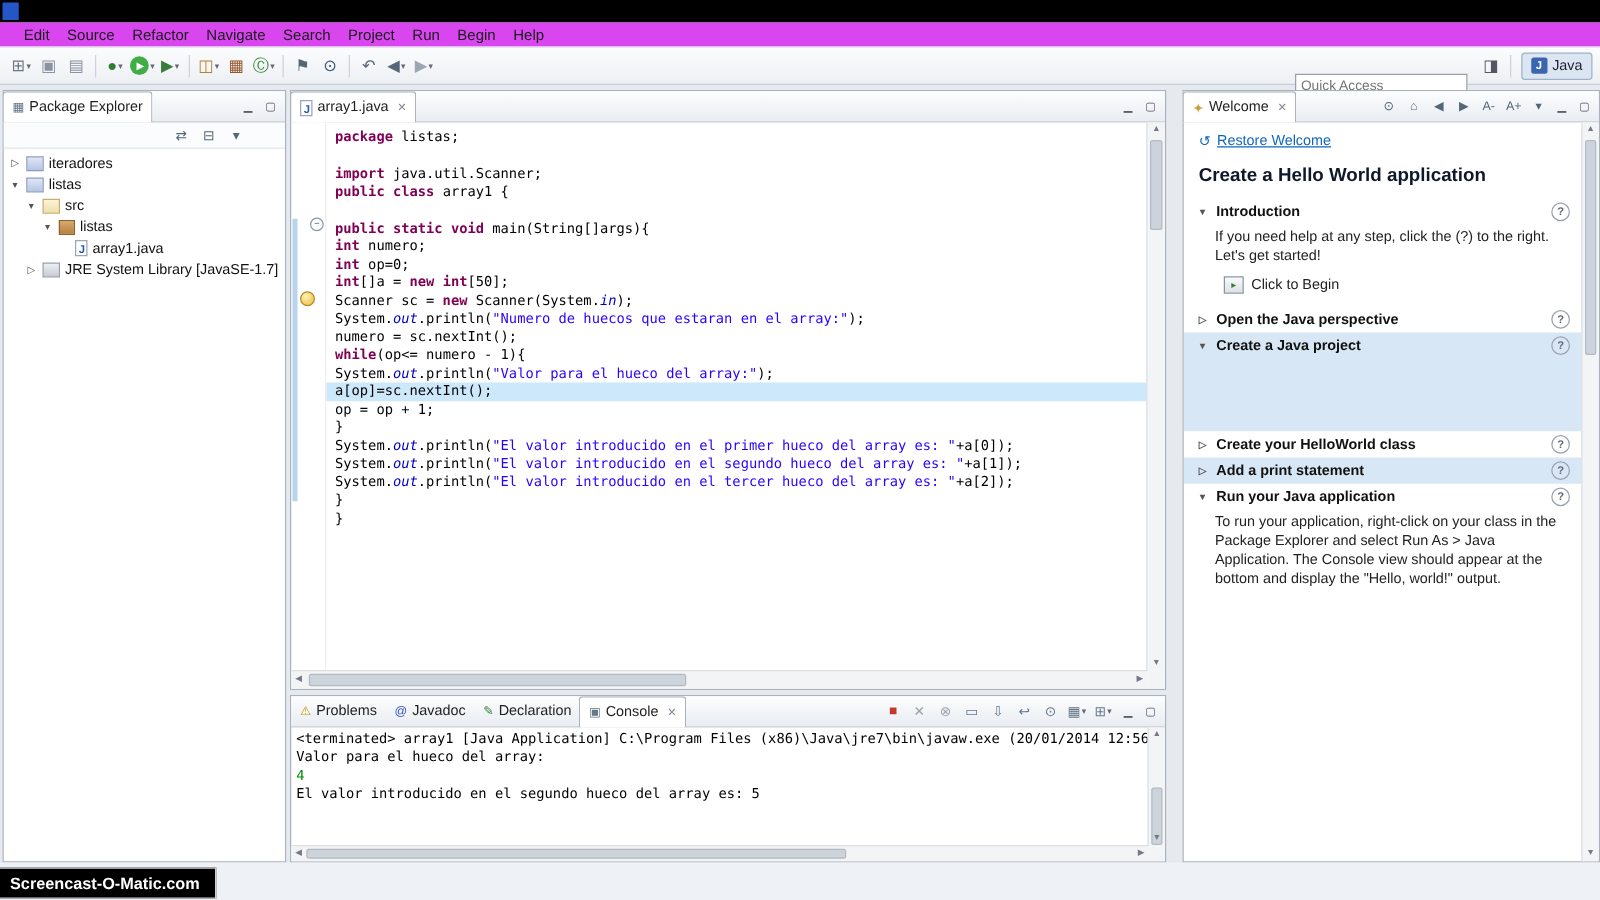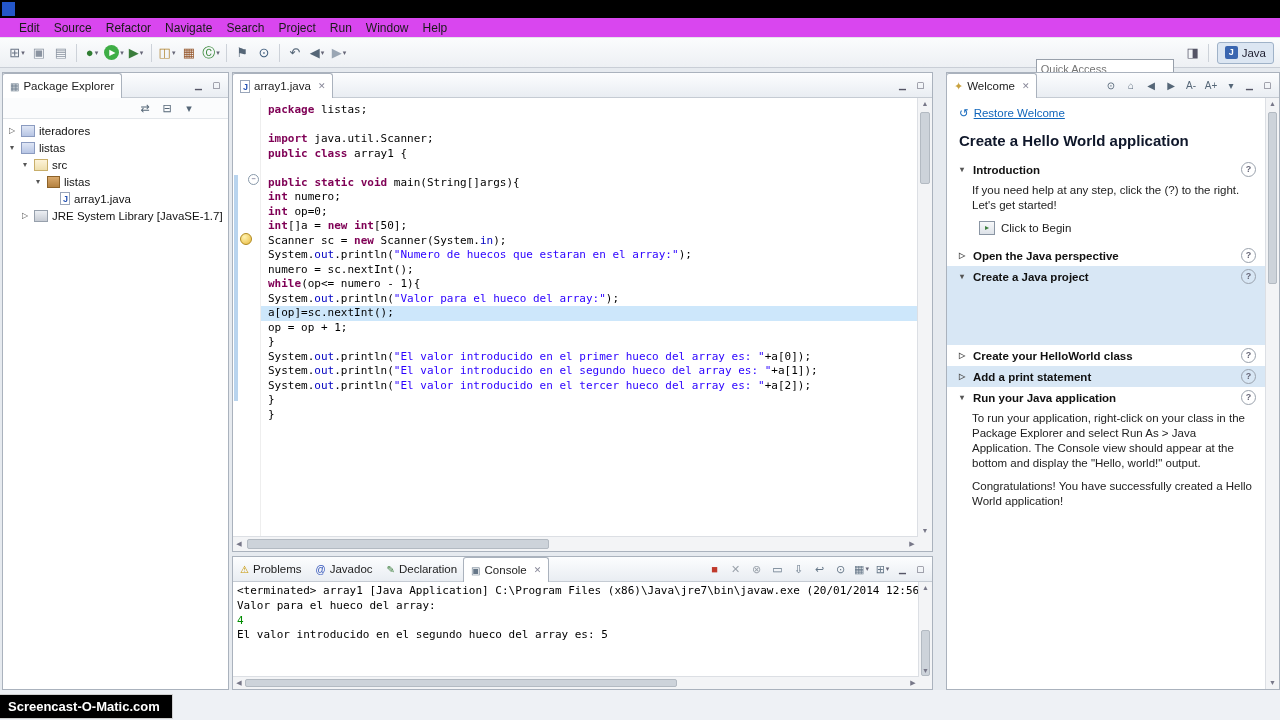--- a/index.html
+++ b/index.html
@@ -44,21 +44,21 @@
   .ic-library-icon{background:linear-gradient(#eceff3,#c7ccd4);border:1px solid #97a0ac;}
   .gutter{position:absolute;left:1px;top:25px;bottom:14px;width:26px;background:#fff;border-right:1px solid #eee;}
   .range{position:absolute;left:0;top:77px;width:4px;height:226px;background:#b9d4ee;}
   .bulb{position:absolute;left:6px;top:135px;width:10px;height:10px;border-radius:50%;background:radial-gradient(circle at 35% 30%,#fff3b0,#e9b93e);border:1px solid #b08a20;}
   .fold{position:absolute;right:1px;top:76px;width:9px;height:9px;border:1px solid #8899aa;border-radius:50%;font:7px/8px "DejaVu Sans Mono",monospace;color:#557;text-align:center;}
   .code{position:absolute;left:28px;top:25px;right:14px;bottom:14px;overflow:hidden;font:11px/14.5px "DejaVu Sans Mono",monospace;padding:5px 0 0 7px;white-space:pre;}
   .code-line{height:14.5px;}
   .code-line.hl{background:#cde7fb;margin-left:-7px;padding-left:7px;}
   .tk-k{color:#7f0055;font-weight:bold;}
   .tk-s{color:#2a00ff;}
-  .tk-f{color:#0000c0;}
+  .tk-f{color:#0000c0;font-style:italic;}
   .tk-p{color:#000;}
   .vsb{position:absolute;top:25px;bottom:14px;right:0;width:14px;background:#f3f4f6;border-left:1px solid #dcdfe4;}
   .vsb .arr{position:absolute;left:0;width:100%;height:12px;font-size:7px;color:#778;text-align:center;line-height:12px;}
   .arr.up{top:0;}.arr.dn{bottom:0;}
   .vsb .thumb{position:absolute;left:2px;right:2px;background:#cdd3da;border:1px solid #b3bac2;border-radius:2px;}
   .ed-thumb{top:14px;height:70px;}
   .hsb{position:absolute;left:0;right:14px;bottom:0;height:14px;background:#f3f4f6;border-top:1px solid #dcdfe4;}
   .hsb .arr{position:absolute;top:0;width:12px;height:100%;font-size:7px;color:#778;text-align:center;line-height:14px;}
   .arr.lf{left:0;}.arr.rt{right:0;}
   .hsb .thumb{position:absolute;top:2px;bottom:2px;background:#cdd3da;border:1px solid #b3bac2;border-radius:2px;}
@@ -107,21 +107,21 @@
   </div>
 
   <div class="menubar">
       <span class="menu-item">Edit</span>
       <span class="menu-item">Source</span>
       <span class="menu-item">Refactor</span>
       <span class="menu-item">Navigate</span>
       <span class="menu-item">Search</span>
       <span class="menu-item">Project</span>
       <span class="menu-item">Run</span>
-      <span class="menu-item">Window</span>
+      <span class="menu-item">Begin</span>
       <span class="menu-item">Help</span>
     </div>
 
   <div class="toolbar">
     <div class="tb-icons">
         <span class="tbi">
           <span style="color: rgb(107, 118, 135);">⊞</span>
           <span class="dd">▾</span>
         </span>
         <span class="tbi">
@@ -433,21 +433,20 @@
               <span class="help">?</span>
             </div>
           </div>
           <div class="ws">
             <div class="ws-head">
               <span class="tw">▾</span>
               <span class="ws-label">Run your Java application</span>
               <span class="help">?</span>
             </div>
             <div class="ws-p">To run your application, right-click on your class in the Package Explorer and select Run As &gt; Java Application. The Console view should appear at the bottom and display the "Hello, world!" output.</div>
-            <div class="ws-p">Congratulations! You have successfully created a Hello World application!</div>
           </div>
         </div>
     </div>
     <div class="vsb">
       <span class="arr up">▲</span>
       <span class="thumb wel-thumb"></span>
       <span class="arr dn">▼</span>
     </div>
   </div>
 

